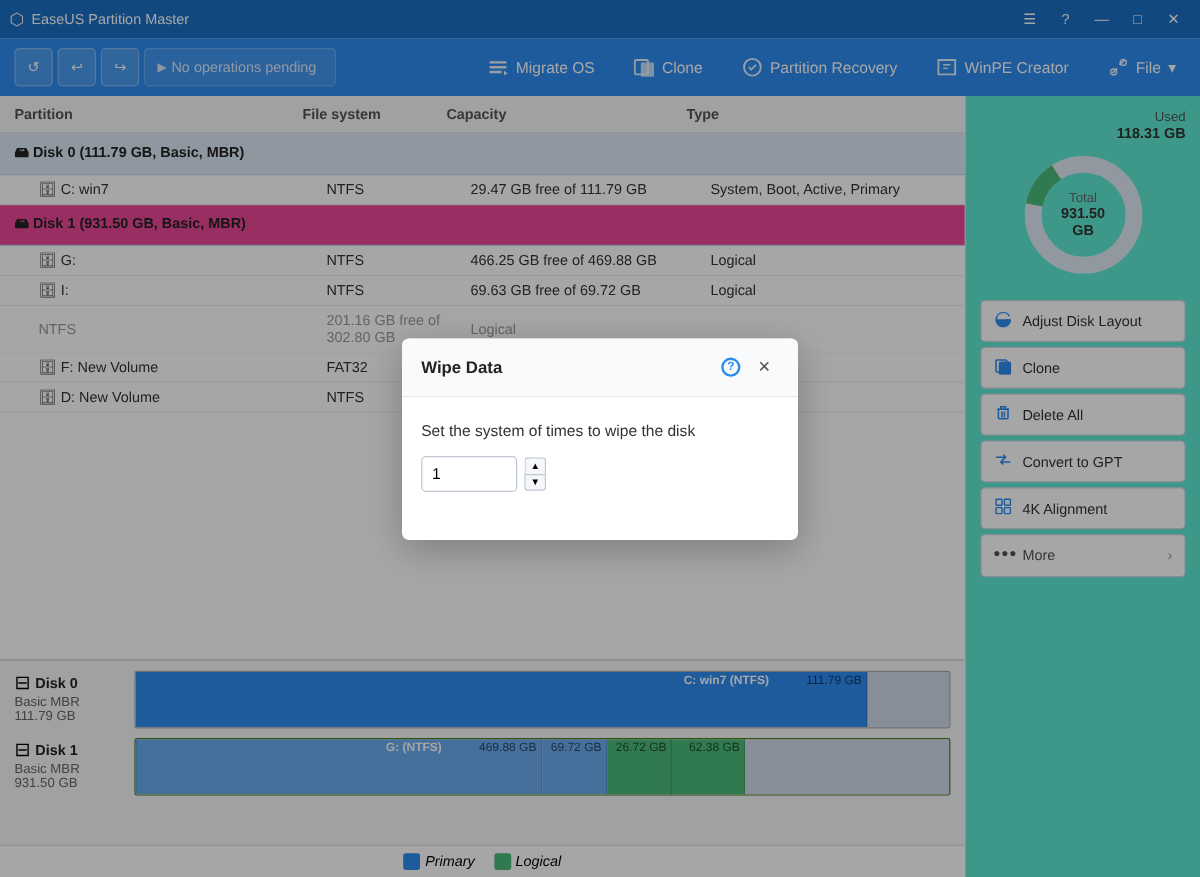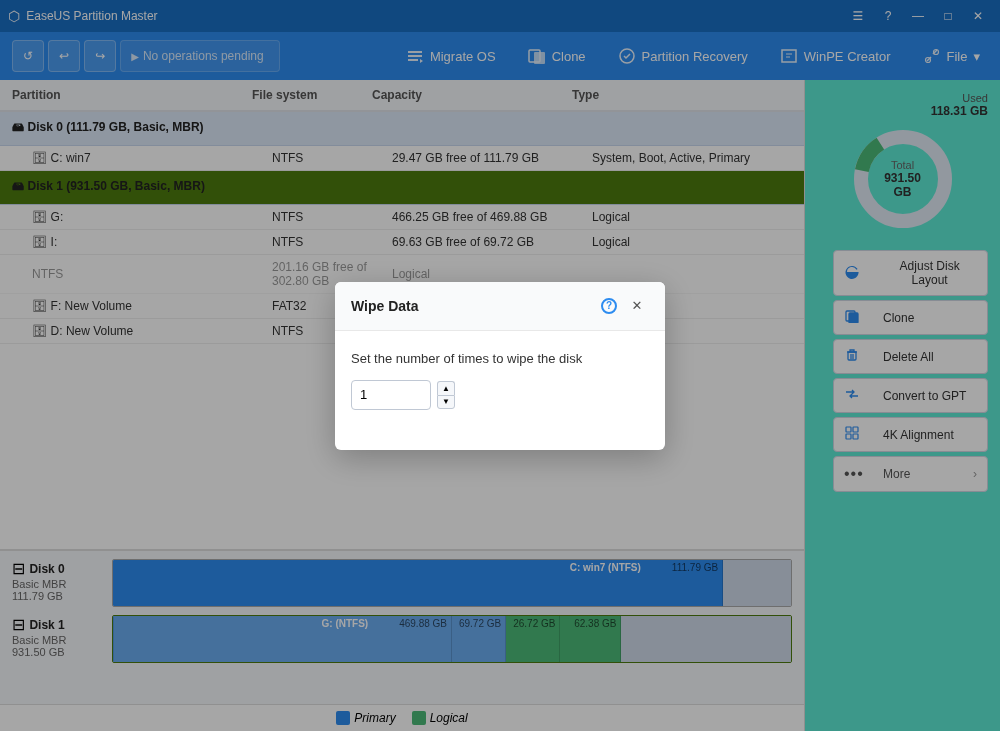--- a/index.html
+++ b/index.html
@@ -90,21 +90,21 @@
     .disk-row {
       display: grid;
       grid-template-columns: 240px 120px 200px 1fr;
       padding: 6px 12px;
       background: #dce8f7;
       font-size: 12px;
       font-weight: 600;
       color: #222;
       border-bottom: 1px solid #c8d8ef;
     }
-    .disk-row.selected { background: #4d7c0f; }
+    .disk-row.selected { background: #ec4899; }
     .partition-row {
       display: grid;
       grid-template-columns: 240px 120px 200px 1fr;
       padding: 5px 12px 5px 32px;
       border-bottom: 1px solid #eee;
       font-size: 12px;
       color: #333;
       align-items: center;
     }
     .partition-row.faded { opacity: 0.5; }
@@ -145,30 +145,29 @@
     .right-panel { width: 195px; background: #5eead4; display: flex; flex-direction: column; padding: 12px; gap: 0; }
     .disk-info-chart { display: flex; justify-content: center; align-items: center; margin-bottom: 16px; margin-top: 4px; }
     .donut-wrapper { position: relative; width: 110px; height: 110px; }
     .donut-center { position: absolute; top: 50%; left: 50%; transform: translate(-50%, -50%); text-align: center; }
     .donut-center-label { font-size: 11px; color: #666; }
     .donut-center-value { font-size: 12px; font-weight: 600; color: #333; }
 
     .action-btn {
       display: flex;
       align-items: center;
-      gap: 23px;
+      gap: 8px;
       padding: 8px 10px;
       margin-bottom: 4px;
       border: 1px solid #d0d8e4;
       border-radius: 4px;
       background: white;
       cursor: pointer;
       font-size: 12px;
       color: #333;
-      margin-left: 16px;
     }
     .action-btn-icon { color: #2d8cf0; font-size: 14px; width: 16px; text-align: center; }
     .action-btn.more { color: #555; }
     .action-btn.more .chevron { margin-left: auto; color: #999; }
 
     
     .modal-overlay {
       position: fixed;
       top: 0; left: 0; right: 0; bottom: 0;
       background: rgba(0,0,0,0.35);
@@ -534,21 +533,21 @@
       <div class="modal-header-actions">
         <button class="modal-icon-btn">
           <span style="color:#2d8cf0; font-weight:bold; border:2px solid #2d8cf0; border-radius:50%; width:16px;height:16px;display:flex;align-items:center;justify-content:center;font-size:10px;">?</span>
         </button>
         <button class="modal-icon-btn close-btn">
           <span>✕</span>
         </button>
       </div>
     </div>
     <div class="modal-body">
-      <div class="modal-desc">Set the number of times to wipe the disk</div>
+      <div class="modal-desc">Set the system of times to wipe the disk</div>
       <div class="modal-input-row">
         <input type="number" class="modal-number-input" value="1" min="1" style="">
         <div class="modal-spinner">
           <button class="spin-btn">▲</button>
           <button class="spin-btn">▼</button>
         </div>
       </div>
     </div>
     <div class="modal-footer"></div>
   </div>

